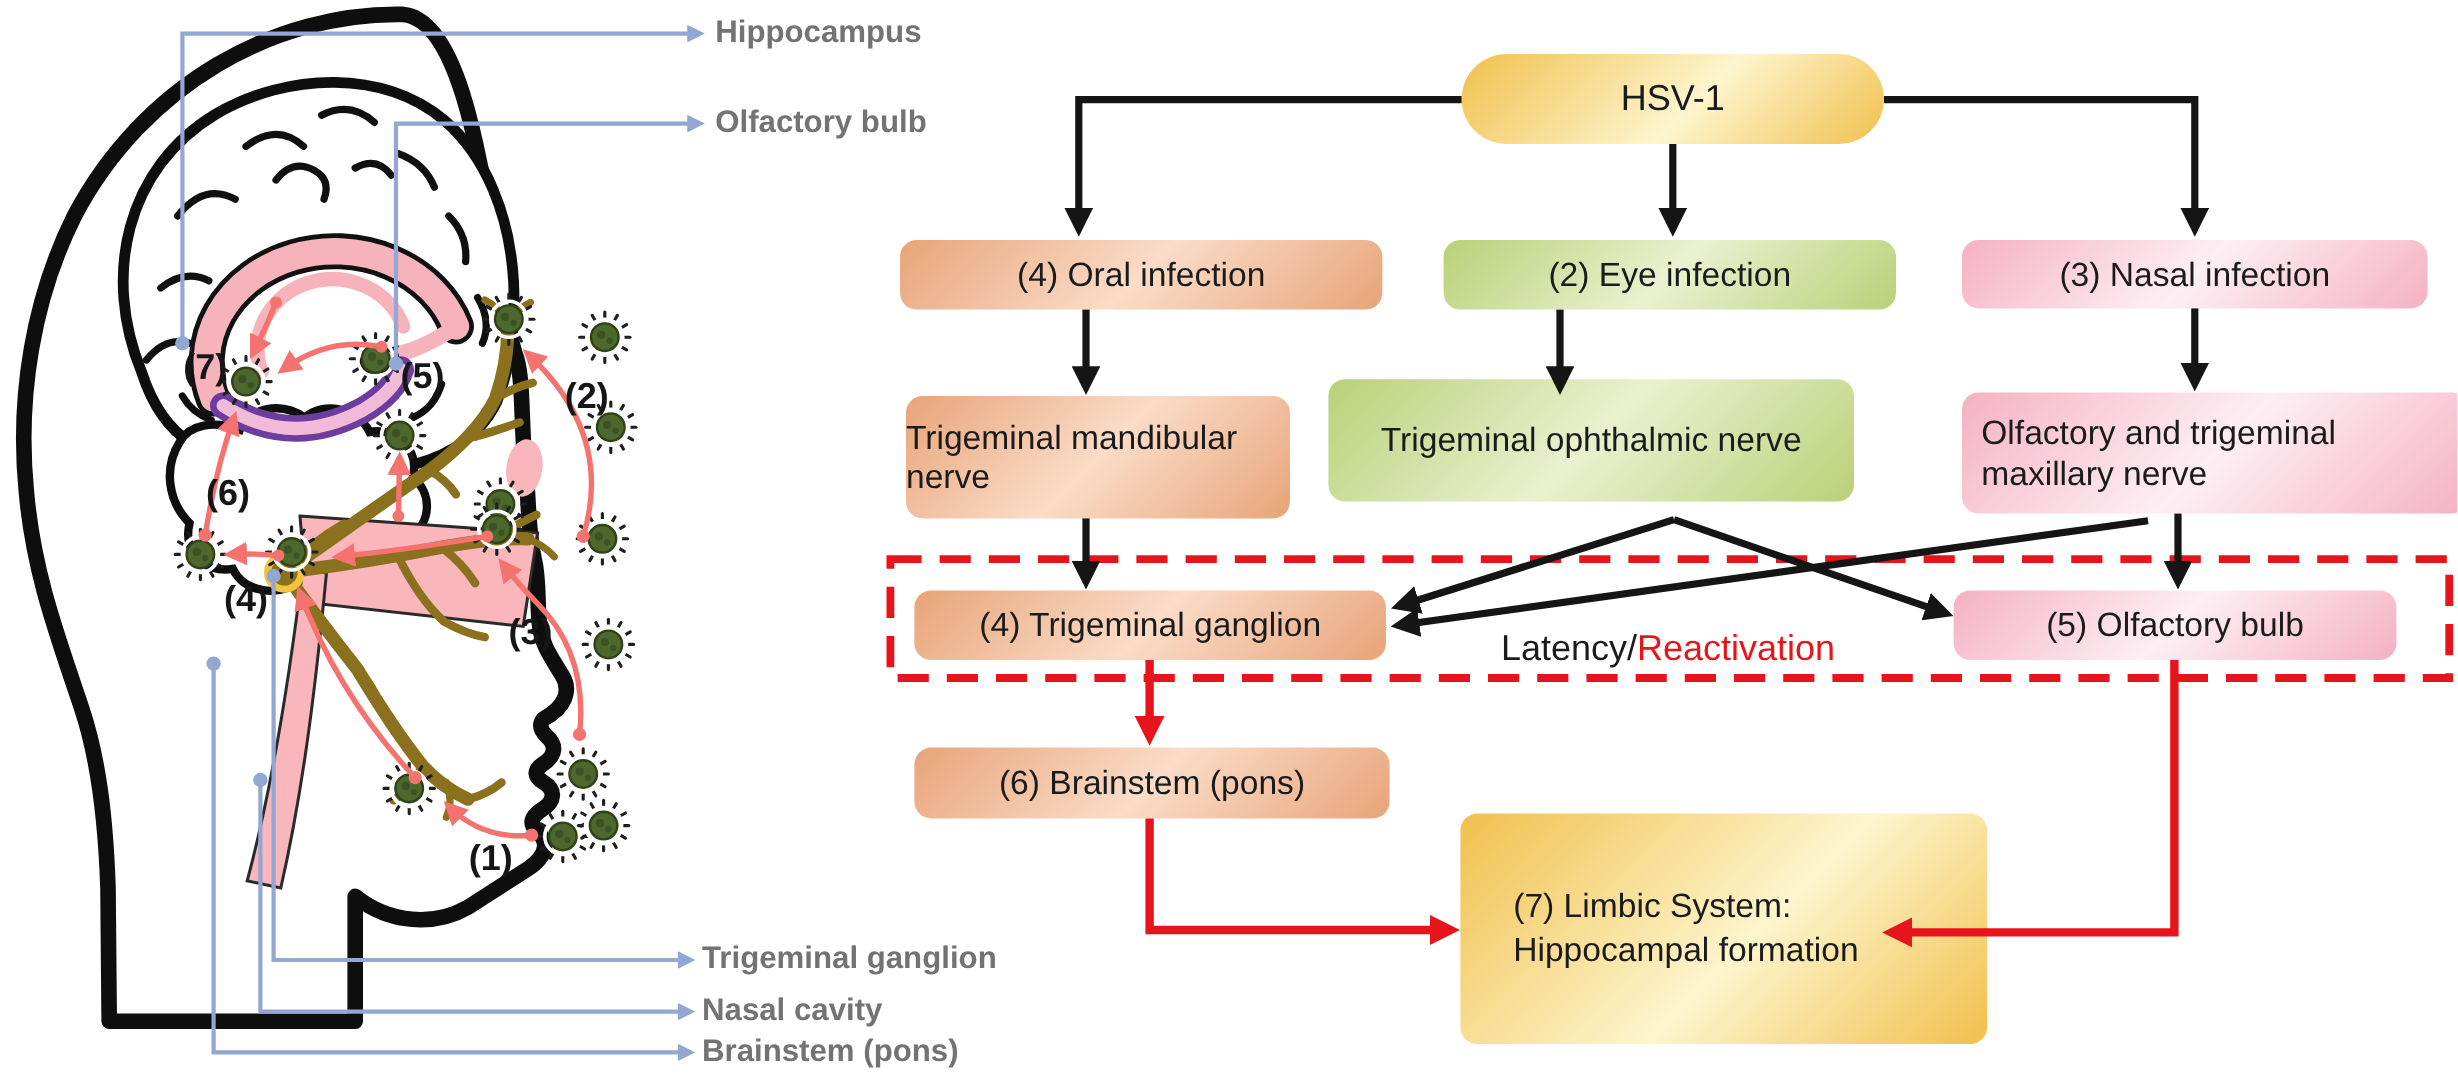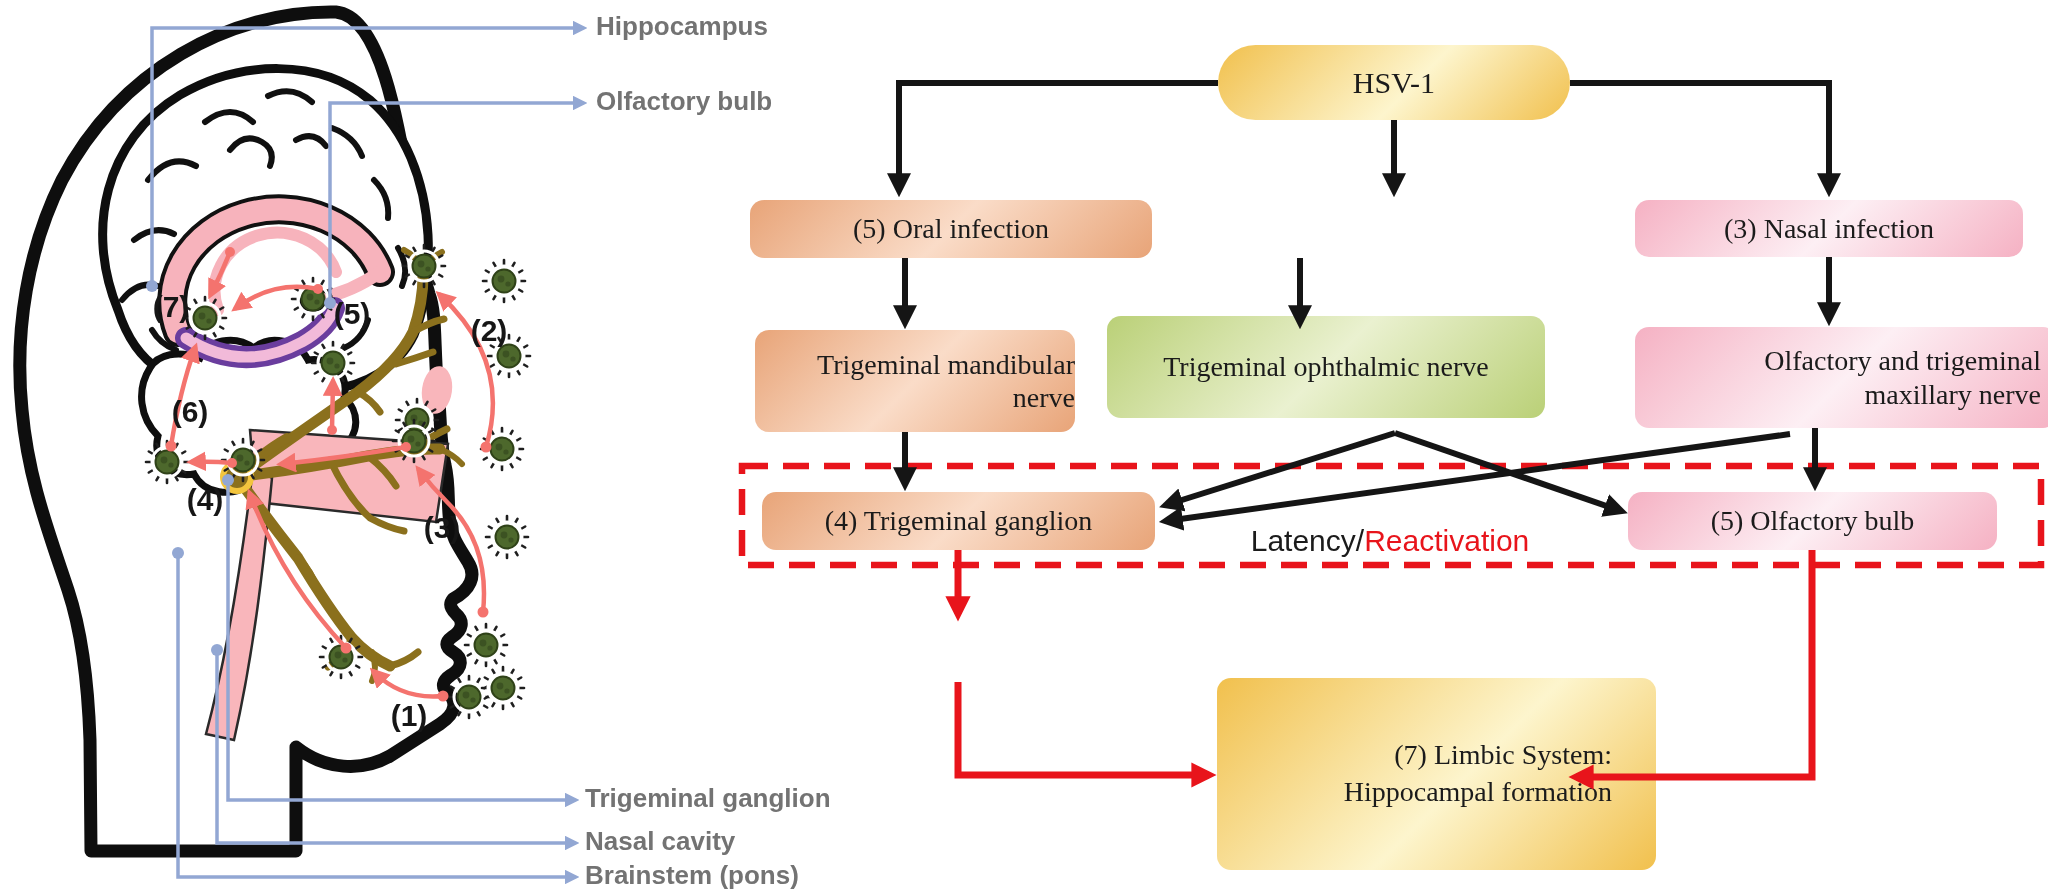--- a/index.html
+++ b/index.html
@@ -1,22 +1,22 @@
 <!DOCTYPE html>
 <html style="--text_dark: #1b1b1b; --flow_black: #151515; --flow_red: #e8141b; --callout_blue: #92a7d3; --orange_edge: #e8a478; --orange_mid: #fadcc8; --green_edge: #bad077; --green_mid: #eaf1d0; --pink_edge: #f5b1c3; --pink_mid: #fdeff4; --gold_edge: #f1c04d; --gold_mid: #fdf5cd; --nerve_olive: #8b701d; --anatomy_pink: #f7b3bc; --nasal_pink: #f9b6bb; --hippo_purple: #6a3d9e; --hippo_inner: #f2bad9; --virus_green: #4d682c; --salmon: #f4736e;"><head>
 <meta charset="utf-8">
 <style>
   html,body{margin:0;padding:0;background:#fff;}
   #app{position:relative;width:2048px;height:894px;background:#fff;overflow:hidden;
        font-family:"Liberation Sans",sans-serif;color:var(--text_dark,#1b1b1b);}
   svg.layer{position:absolute;left:0;top:0;}
   #flow-overlay{pointer-events:none;}
   .fnode{position:absolute;display:flex;align-items:center;justify-content:center;
-         text-align:right;font-size:28px;line-height:1.18;color:var(--text_dark,#1b1b1b);
-         border-radius:14px;z-index:2;font-family:Liberation Serif, serif;}
+         text-align:left;font-size:28px;line-height:1.18;color:var(--text_dark,#1b1b1b);
+         border-radius:14px;z-index:2;}
   .g-orange{background:linear-gradient(135deg,var(--orange_edge),var(--orange_mid) 50%,var(--orange_edge));}
   .g-green {background:linear-gradient(135deg,var(--green_edge),var(--green_mid) 50%,var(--green_edge));}
   .g-pink  {background:linear-gradient(135deg,var(--pink_edge),var(--pink_mid) 50%,var(--pink_edge));}
   .g-gold  {background:linear-gradient(135deg,var(--gold_edge),var(--gold_mid) 55%,var(--gold_edge));}
   .pill{border-radius:40px;font-size:30px;}
   .limbic{border-radius:14px;line-height:1.32;padding:0 44px;}
   .latency{position:absolute;left:1190px;top:524px;width:400px;text-align:center;
            font-size:30px;white-space:nowrap;z-index:3;}
   .latency .red{color:var(--flow_red);}
   .anat-label{position:absolute;font-weight:bold;font-size:26px;color:#737373;white-space:nowrap;z-index:4;}
@@ -205,30 +205,32 @@
   <span class="marker" style="left:409px;top:716px">(1)</span>
   <span class="marker" style="left:489px;top:331px">(2)</span>
   <span class="marker" style="left:442px;top:528px">(3)</span>
   <span class="marker" style="left:205px;top:500px">(4)</span>
   <span class="marker" style="left:352px;top:314px">(5)</span>
   <span class="marker" style="left:190px;top:412px">(6)</span>
   <span class="marker" style="left:171px;top:307px">(7)</span>
 
   <div class="fnode pill g-gold" style="left:1218px;top:45px;width:352px;height:75px">HSV-1</div>
 
-  <div class="fnode g-orange" style="left:750px;top:200px;width:402px;height:58px">(5) Oral infection</div>
+  <div class="fnode g-orange" style="left:750px;top:200px;width:402px;height:58px">(4) Oral infection</div>
+  <div class="fnode g-green" style="left:1203px;top:200px;width:377px;height:58px">(2) Eye infection</div>
   <div class="fnode g-pink" style="left:1635px;top:200px;width:388px;height:57px">(3) Nasal infection</div>
 
   <div class="fnode g-orange" style="left:755px;top:330px;width:320px;height:102px">Trigeminal mandibular nerve</div>
   <div class="fnode g-green" style="left:1107px;top:316px;width:438px;height:102px">Trigeminal ophthalmic nerve</div>
   <div class="fnode g-pink" style="left:1635px;top:327px;width:390px;height:101px;padding:0 16px">Olfactory and trigeminal maxillary nerve</div>
 
   <div class="fnode g-orange" style="left:762px;top:492px;width:393px;height:58px">(4) Trigeminal ganglion</div>
   <div class="fnode g-pink" style="left:1628px;top:492px;width:369px;height:58px">(5) Olfactory bulb</div>
 
+  <div class="fnode g-orange" style="left:762px;top:623px;width:396px;height:59px">(6) Brainstem (pons)</div>
 
   <div class="fnode limbic g-gold" style="left:1217px;top:678px;width:351px;height:192px">(7) Limbic System: Hippocampal formation</div>
 
   <div class="latency">
     <span>Latency/</span><span class="red">Reactivation</span>
   </div>
 
   <svg id="flow-overlay" class="layer" width="2048" height="894" viewBox="0 0 2048 894" style="z-index:3">
     <defs>
       <marker id="mB" viewBox="0 0 10 10" refX="7" refY="5" markerWidth="4" markerHeight="4" orient="auto">

